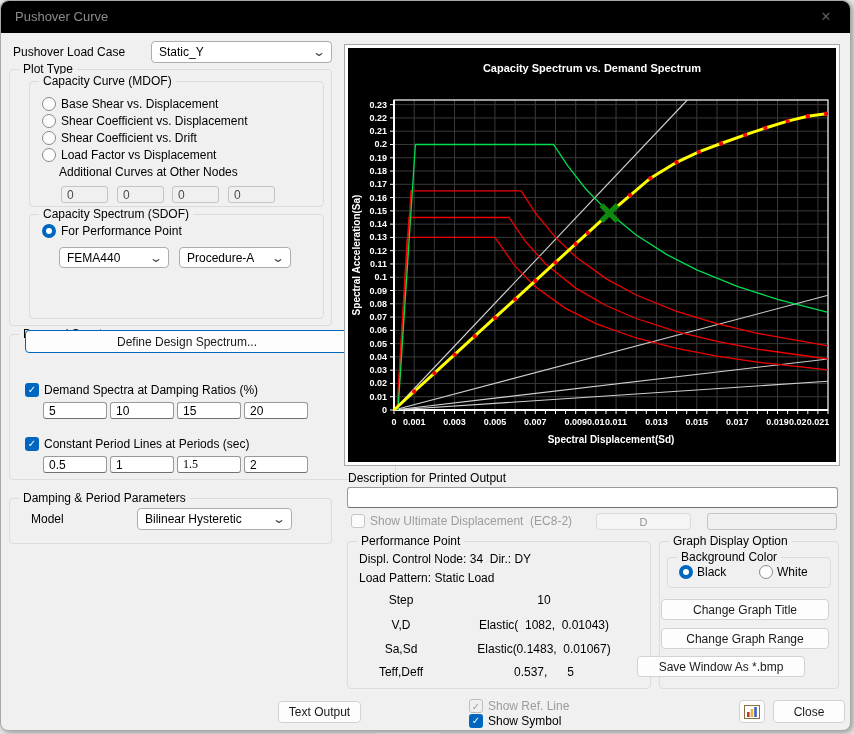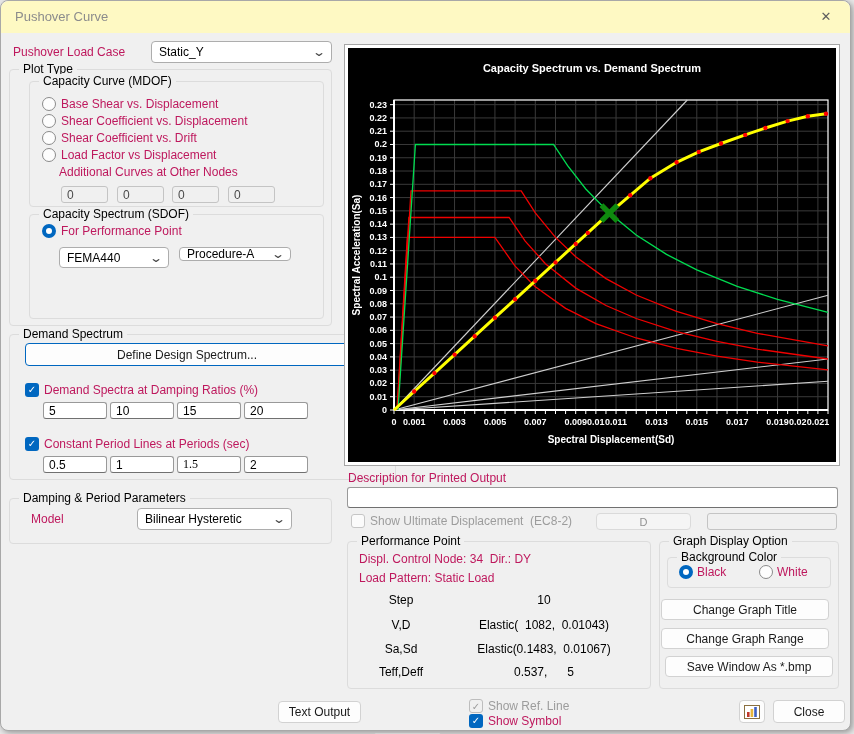--- a/index.html
+++ b/index.html
@@ -1,25 +1,25 @@
 <!DOCTYPE html>
 <html><head>
 <meta charset="utf-8">
 <style>
   *{box-sizing:border-box;margin:0;padding:0}
   html,body{width:854px;height:734px;overflow:hidden;background:#e9e9e9;
     font-family:"Liberation Sans",sans-serif;font-size:12px;color:#000}
   #win{position:absolute;left:0;top:0;width:851px;height:731px;background:#f0f0f0;
     border:1px solid #a8a8a8;border-radius:8px;box-shadow:2px 2px 6px rgba(0,0,0,.35)}
-  #titlebar{position:absolute;left:0;top:0;right:0;height:32px;background:#fef9c3;
+  #titlebar{position:absolute;left:0;top:0;right:0;height:32px;background:#000000;
     border-radius:8px 8px 0 0}
   #title{position:absolute;left:14px;top:8px;font-size:13px;color:#8c8c8c}
   #closebtn{position:absolute;right:12px;top:5px;width:24px;height:22px;text-align:center;
     line-height:22px;color:#5f5f5f;font-size:13px;cursor:default}
-  .lb{position:absolute;font-size:12px;color:#be185d;white-space:pre;line-height:15px}
+  .lb{position:absolute;font-size:12px;color:#000000;white-space:pre;line-height:15px}
   .gy{color:#9c9c9c}
   .grp{position:absolute;border:1px solid #dcdcdc;border-radius:4px}
   .grp>.cap{position:absolute;top:-8px;left:9px;background:#f0f0f0;padding:0 4px;
     font-size:12px;line-height:15px;white-space:pre}
   .btn{position:absolute;background:#fdfdfd;border:1px solid #d2d2d2;border-radius:4px;
     font-size:12px;text-align:center;color:#1a1a1a;font-family:inherit}
   .btn.accent{border-color:#0067c0}
   .btn.dis{background:#f5f5f5;border-color:#dadada;color:#929292}
   .txt{position:absolute;background:#fff;border:1px solid #999;border-bottom-color:#707070;
     border-radius:3px;font-size:12px;padding:0 5px;font-family:inherit;color:#000}
@@ -81,29 +81,29 @@
 
   <div class="grp" style="left:28px;top:213px;width:295px;height:105px">
     <span class="cap">Capacity Spectrum (SDOF)</span>
   </div>
   <span class="rd on" style="left:41px;top:223px"></span>
   <div class="lb" style="left:60px;top:223px">For Performance Point</div>
   <div class="cmb" style="left:58px;top:246px;width:110px;height:21px">
     <span>FEMA440</span>
     <span class="chev">⌄</span>
   </div>
-  <div class="cmb" style="left:178px;top:246px;width:112px;height:14px">
+  <div class="cmb" style="left:178px;top:246px;width:112px;height:21px">
     <span>Procedure-A</span>
     <span class="chev">⌄</span>
   </div>
 
   <div class="grp" style="left:8px;top:333px;width:387px;height:146px">
     <span class="cap">Demand Spectrum</span>
   </div>
-  <button class="btn accent" style="left:24px;top:342px;width:324px;height:23px">Define Design Spectrum...</button>
+  <button class="btn accent" style="left:24px;top:329px;width:324px;height:23px">Define Design Spectrum...</button>
   <span class="cb on" style="left:24px;top:382px">✓</span>
   <div class="lb" style="left:43px;top:382px">Demand Spectra at Damping Ratios (%)</div>
   <input class="txt" style="left: 42px; top: 401px; width: 64px; height: 17px;" value="5">
   <input class="txt" style="left: 109px; top: 401px; width: 64px; height: 17px;" value="10">
   <input class="txt" style="left: 176px; top: 401px; width: 64px; height: 17px;" value="15">
   <input class="txt" style="left: 243px; top: 401px; width: 64px; height: 17px;" value="20">
   <span class="cb on" style="left:24px;top:436px">✓</span>
   <div class="lb" style="left:43px;top:436px">Constant Period Lines at Periods (sec)</div>
   <input class="txt" style="left: 42px; top: 455px; width: 64px; height: 17px;" value="0.5">
   <input class="txt" style="left: 109px; top: 455px; width: 64px; height: 17px;" value="1">
@@ -338,21 +338,21 @@
   </div>
   <div class="grp" style="left:666px;top:556px;width:164px;height:31px;">
     <span class="cap">Background Color</span>
   </div>
   <span class="rd on" style="left:678px;top:564px"></span>
   <div class="lb" style="left:696px;top:564px">Black</div>
   <span class="rd off" style="left:758px;top:564px"></span>
   <div class="lb" style="left:776px;top:564px">White</div>
   <button class="btn" style="left:660px;top:598px;width:168px;height:21px">Change Graph Title</button>
   <button class="btn" style="left:660px;top:627px;width:168px;height:21px">Change Graph Range</button>
-  <button class="btn" style="left:664px;top:655px;width:168px;height:21px">Save Window As *.bmp</button>
+  <button class="btn" style="left:636px;top:655px;width:168px;height:21px">Save Window As *.bmp</button>
 
   <button class="btn" style="left:277px;top:700px;width:83px;height:22px">Text Output</button>
   <button class="btn" style="left:372px;top:732px;width:69px;height:36px">Draw</button>
   <span class="cb dis-on" style="left:468px;top:698px">✓</span>
   <div class="lb gy" style="left:487px;top:698px">Show Ref. Line</div>
   <span class="cb on" style="left:468px;top:713px">✓</span>
   <div class="lb" style="left:487px;top:713px">Show Symbol</div>
   <button class="btn" style="left:738px;top:699px;width:26px;height:23px">
     <svg width="16" height="14" viewBox="0 0 16 14" style="vertical-align:middle">
       <rect x="0.5" y="0.5" width="15" height="13" fill="#fff" stroke="#8a6f3f"></rect>

